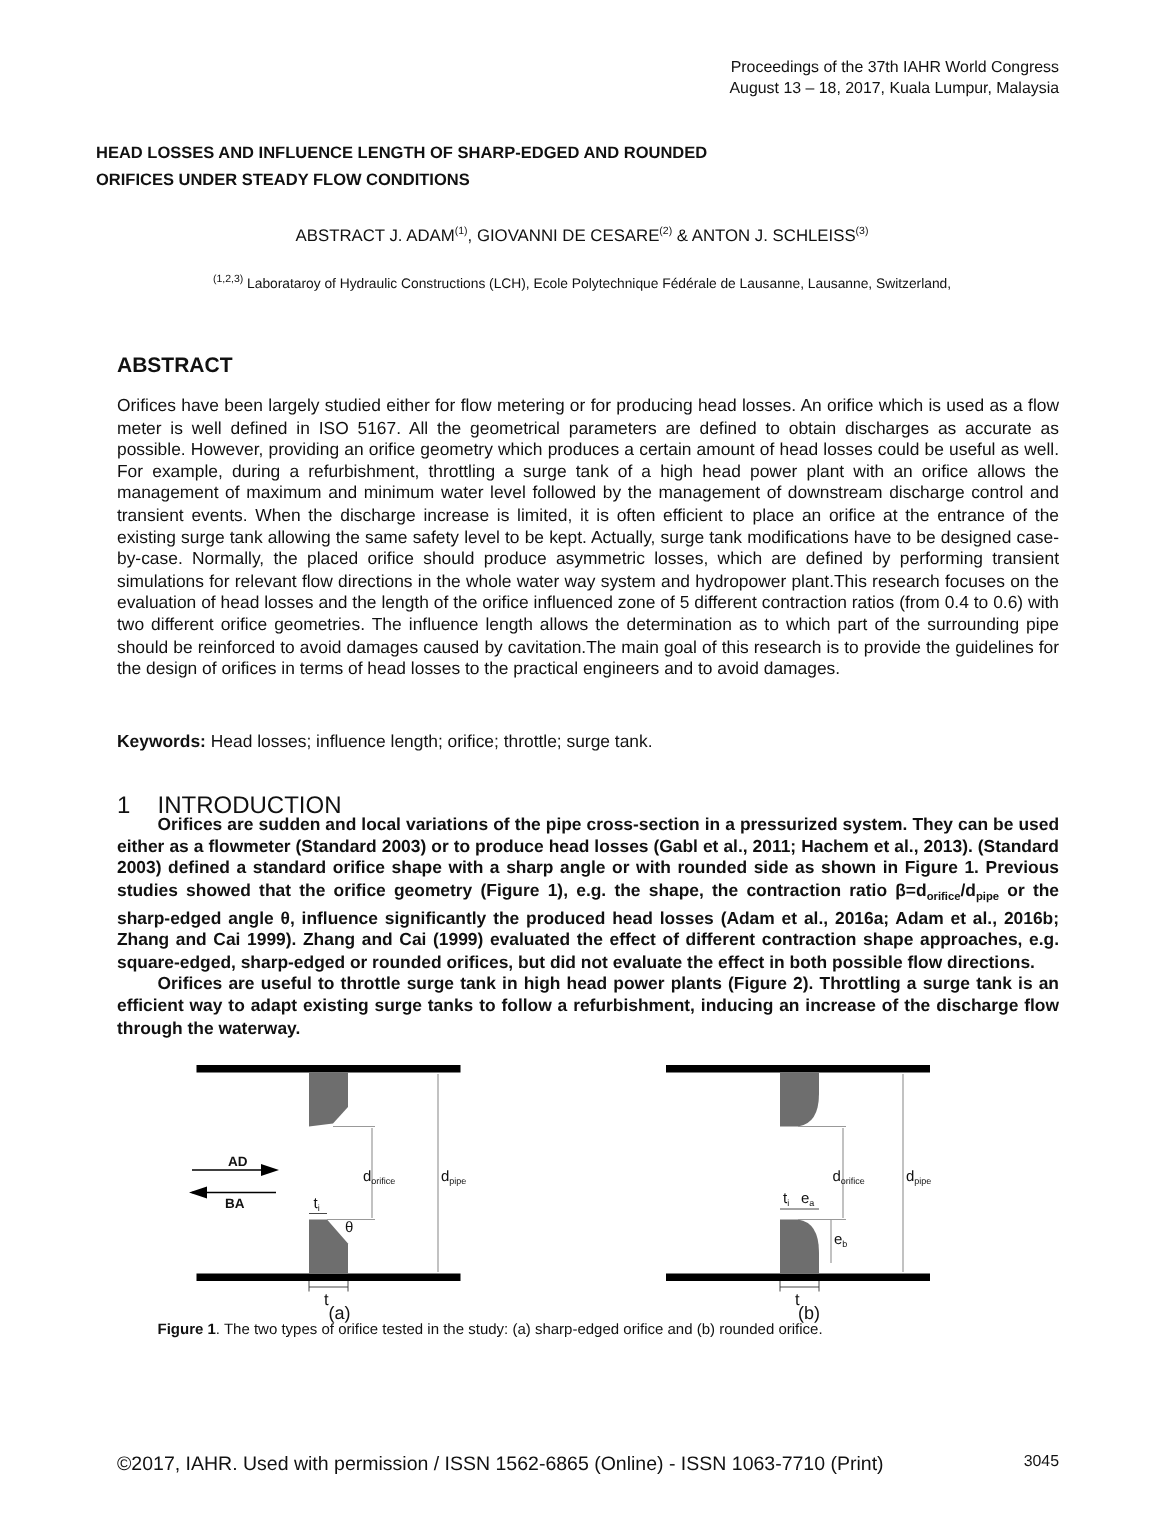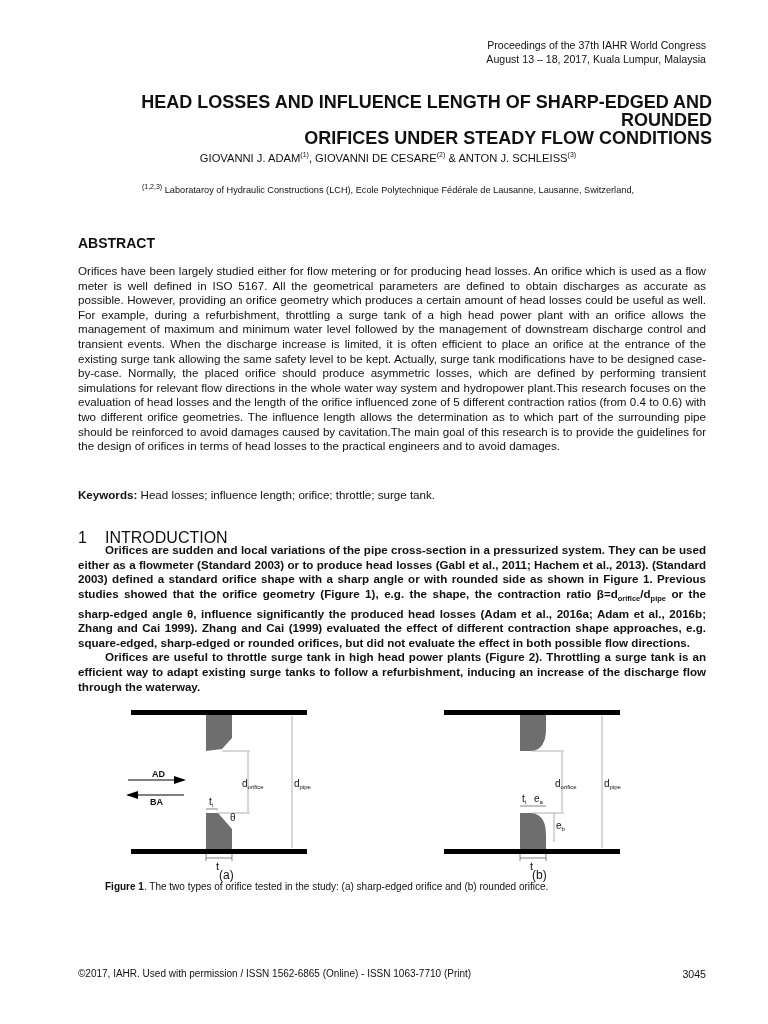--- a/index.html
+++ b/index.html
@@ -1,58 +1,58 @@
 <!DOCTYPE html>
 <html><head>
 <meta charset="utf-8">
 <style>
   html, body { margin: 0; padding: 0; background: #ffffff; }
   body { width: 768px; height: 1024px; position: relative; overflow: hidden; color: #111; font-family: "Liberation Sans", sans-serif; }
   .page { position: absolute; left: 4px; top: 0; width: 768px; height: 1024px; }
   .header { position: absolute; right: 66px; top: 38px; text-align: right; font-size: 10.6px; line-height: 14px; }
-  .title { position: absolute; left: 60px; right: 60px; top: 93px; text-align: right; font-weight: bold; font-size: 18px; line-height: 18px; }
+  .title { position: absolute; left: 60px; right: 60px; top: 93px; text-align: left; font-weight: bold; font-size: 11px; line-height: 18px; }
   .authors { position: absolute; left: 60px; right: 60px; top: 151px; text-align: center; font-size: 11.2px; }
   .authors sup, .affil sup { font-size: 7px; }
   .affil { position: absolute; left: 60px; right: 60px; top: 180px; text-align: center; font-size: 9.2px; line-height: 13px; }
   .h-abstract { position: absolute; left: 74px; top: 235px; font-weight: bold; font-size: 14px; }
   .para { position: absolute; left: 74px; width: 628px; font-size: 11.6px; line-height: 14.6px; text-align: justify; }
   .abs-text { top: 264px; }
   .keywords { position: absolute; left: 74px; top: 488px; font-size: 11.6px; }
   .keywords b { font-weight: bold; }
   .h-intro { position: absolute; left: 74px; top: 529px; font-weight: normal; font-size: 16px; }
   .h-intro .num { display: inline-block; width: 27px; }
   .intro-text { top: 543px; font-weight: bold; }
   .indent { text-indent: 27px; }
   sub { font-size: 7.5px; }
   .figure { position: absolute; left: 110px; top: 705px; width: 560px; height: 180px; }
   .cap-a { position: absolute; left: 215px; top: 868px; font-size: 12px; }
   .cap-b { position: absolute; left: 528px; top: 868px; font-size: 12px; }
   .fig-caption { position: absolute; left: 101px; top: 881px; font-size: 10px; }
   .fig-caption b { font-weight: bold; }
-  .footer-left { position: absolute; left: 74px; top: 968px; font-size: 10px; }
+  .footer-left { position: absolute; left: 74px; top: 968px; font-size: 13px; }
   .footer-right { position: absolute; right: 66px; top: 968px; font-size: 10.6px; }
   .lbl { font-family: "Liberation Sans", sans-serif; fill: #111; }
 </style>
 </head>
 <body>
 
 <div class="page">
 
   <div class="header">
     <div>Proceedings of the 37th IAHR World Congress</div>
     <div>August 13 – 18, 2017, Kuala Lumpur, Malaysia</div>
   </div>
 
   <div class="title">
     <div>HEAD LOSSES AND INFLUENCE LENGTH OF SHARP-EDGED AND ROUNDED</div>
     <div>ORIFICES UNDER STEADY FLOW CONDITIONS</div>
   </div>
 
   <div class="authors">
-    <span>GIOVANNI J. ADAM</span><sup>(1)</sup><span>, </span><span>GIOVANNI DE CESARE</span><sup>(2)</sup><span> &amp; </span><span>ANTON J. SCHLEISS</span><sup>(3)</sup>
+    <span>ABSTRACT J. ADAM</span><sup>(1)</sup><span>, </span><span>GIOVANNI DE CESARE</span><sup>(2)</sup><span> &amp; </span><span>ANTON J. SCHLEISS</span><sup>(3)</sup>
   </div>
 
   <div class="affil">
     <div><sup>(1,2,3)</sup><span> Laborataroy of Hydraulic Constructions (LCH), Ecole Polytechnique Fédérale de Lausanne, Lausanne, Switzerland,</span></div>
   </div>
 
   <div class="h-abstract">ABSTRACT</div>
   <div class="para abs-text">Orifices have been largely studied either for flow metering or for producing head losses. An orifice which is used as a flow meter is well defined in ISO 5167. All the geometrical parameters are defined to obtain discharges as accurate as possible. However, providing an orifice geometry which produces a certain amount of head losses could be useful as well. For example, during a refurbishment, throttling a surge tank of a high head power plant with an orifice allows the management of maximum and minimum water level followed by the management of downstream discharge control and transient events. When the discharge increase is limited, it is often efficient to place an orifice at the entrance of the existing surge tank allowing the same safety level to be kept. Actually, surge tank modifications have to be designed case-by-case. Normally, the placed orifice should produce asymmetric losses, which are defined by performing transient simulations for relevant flow directions in the whole water way system and hydropower plant.This research focuses on the evaluation of head losses and the length of the orifice influenced zone of 5 different contraction ratios (from 0.4 to 0.6) with two different orifice geometries. The influence length allows the determination as to which part of the surrounding pipe should be reinforced to avoid damages caused by cavitation.The main goal of this research is to provide the guidelines for the design of orifices in terms of head losses to the practical engineers and to avoid damages.</div>
 
   <div class="keywords">

